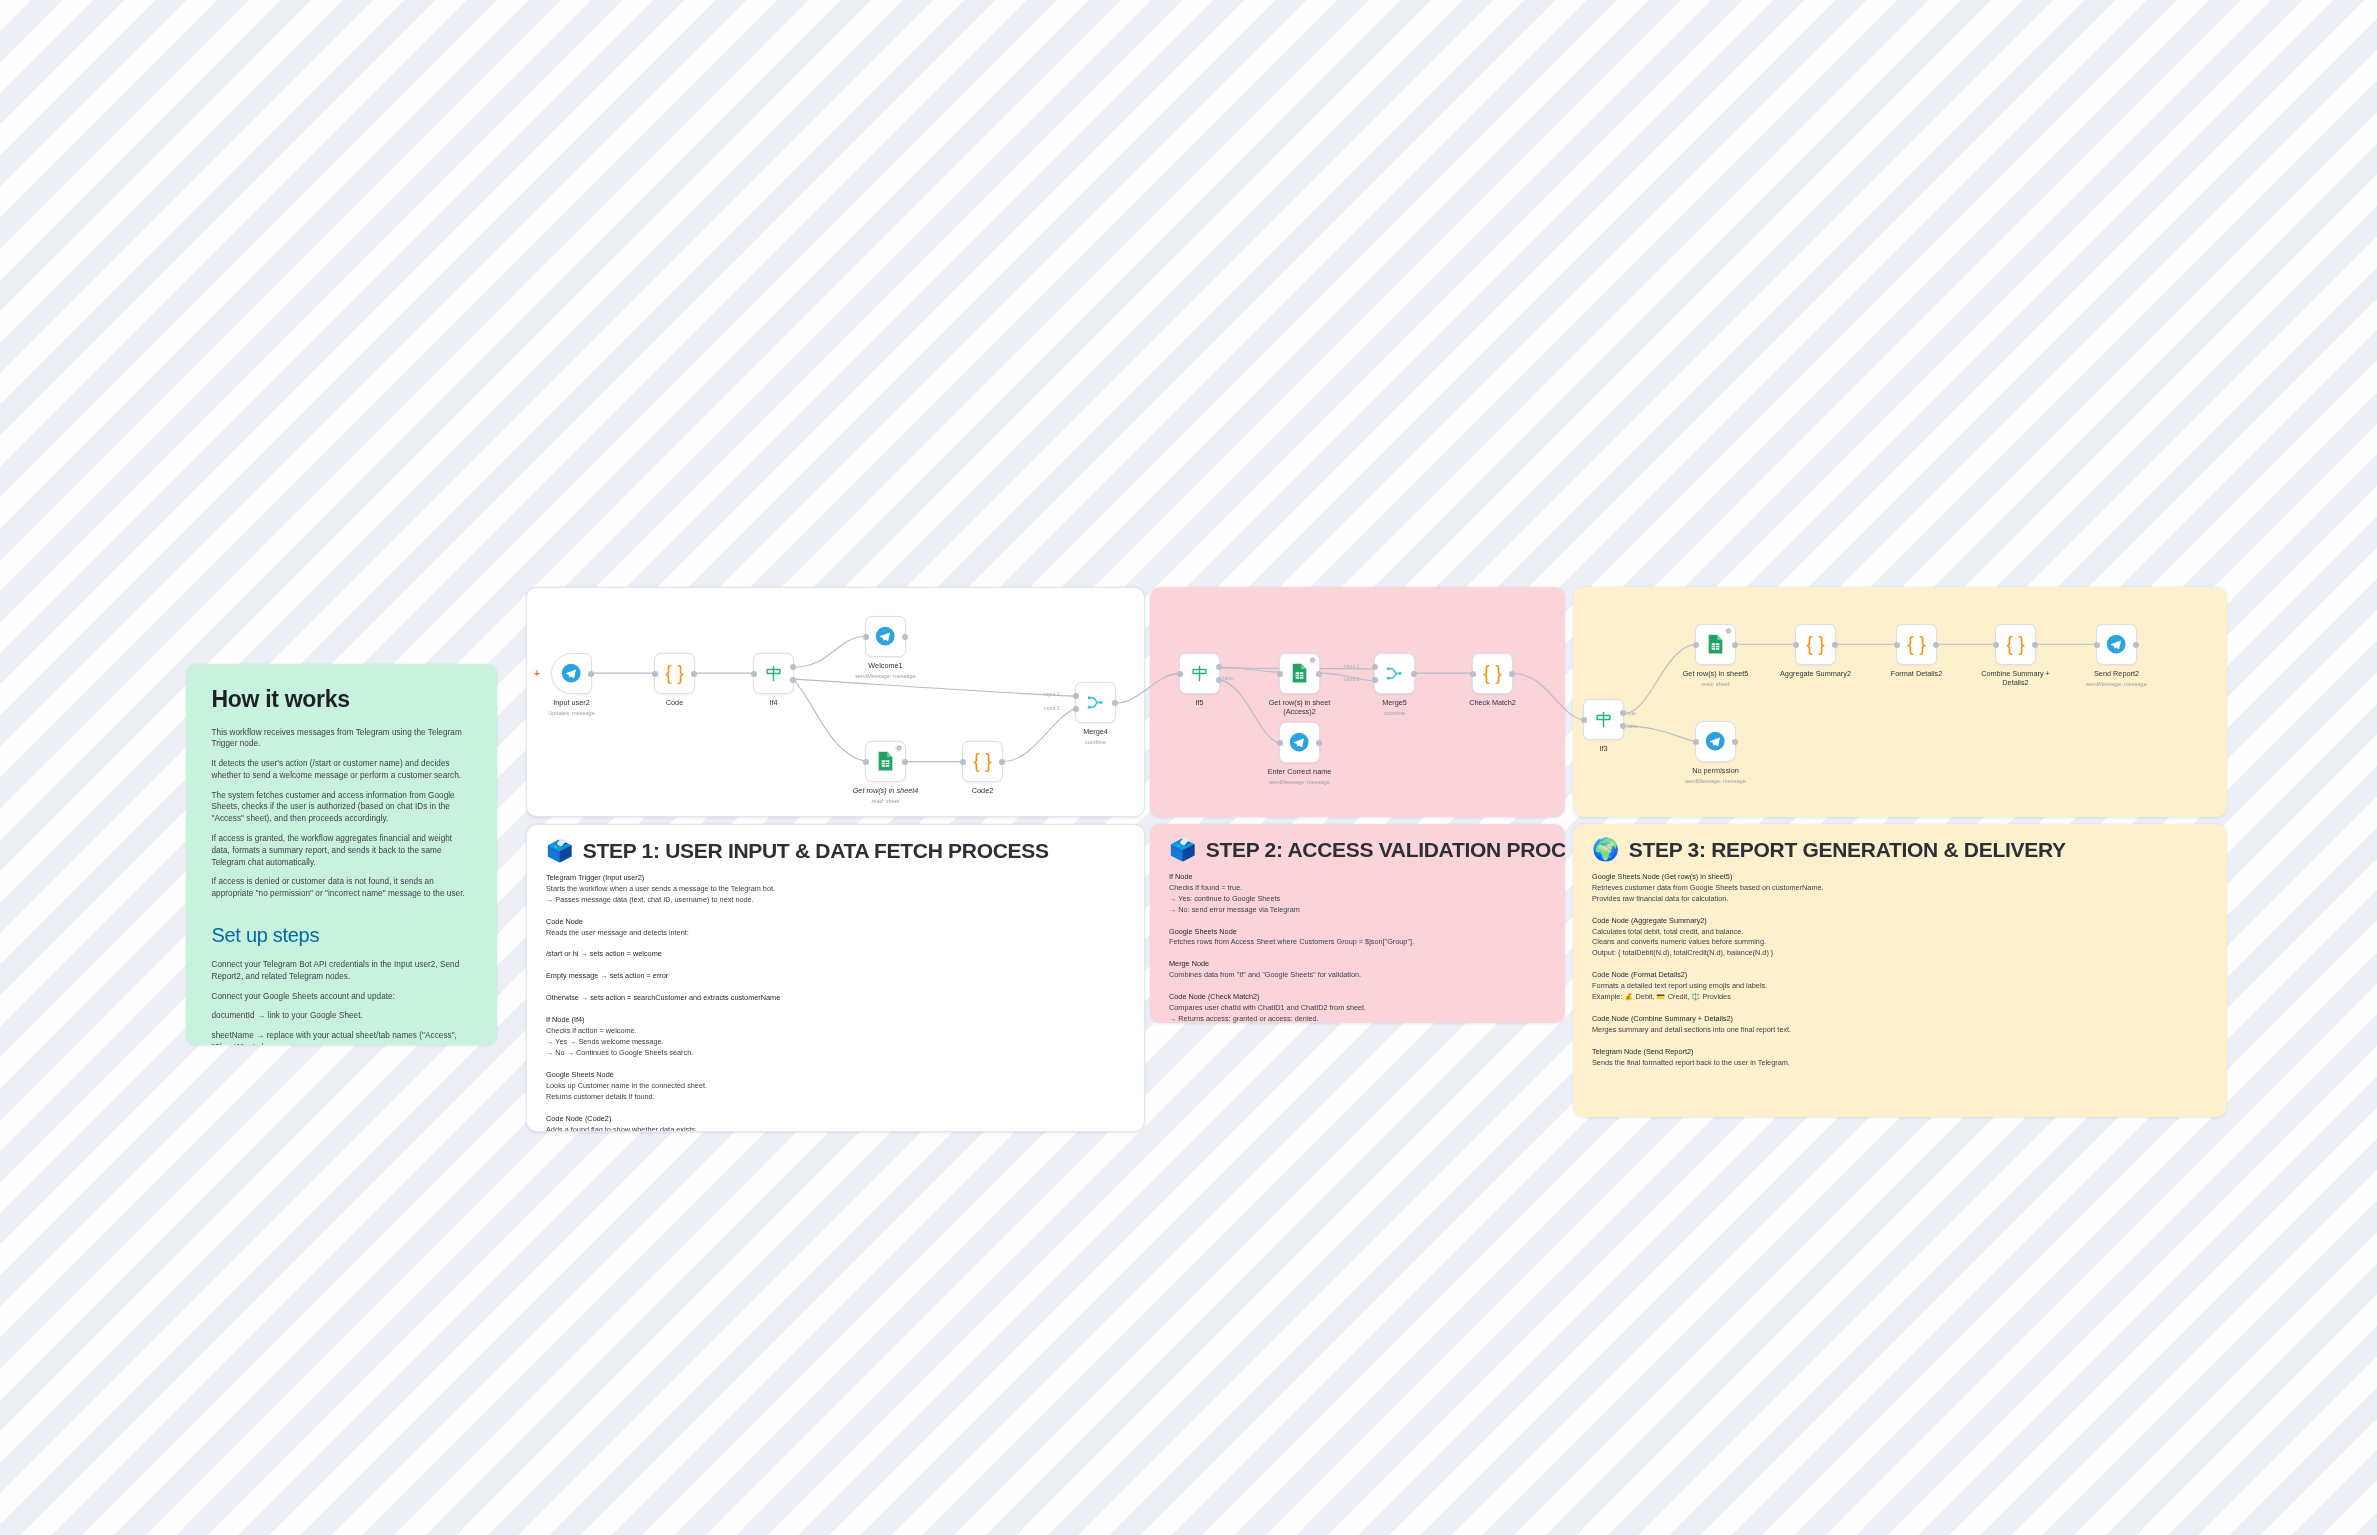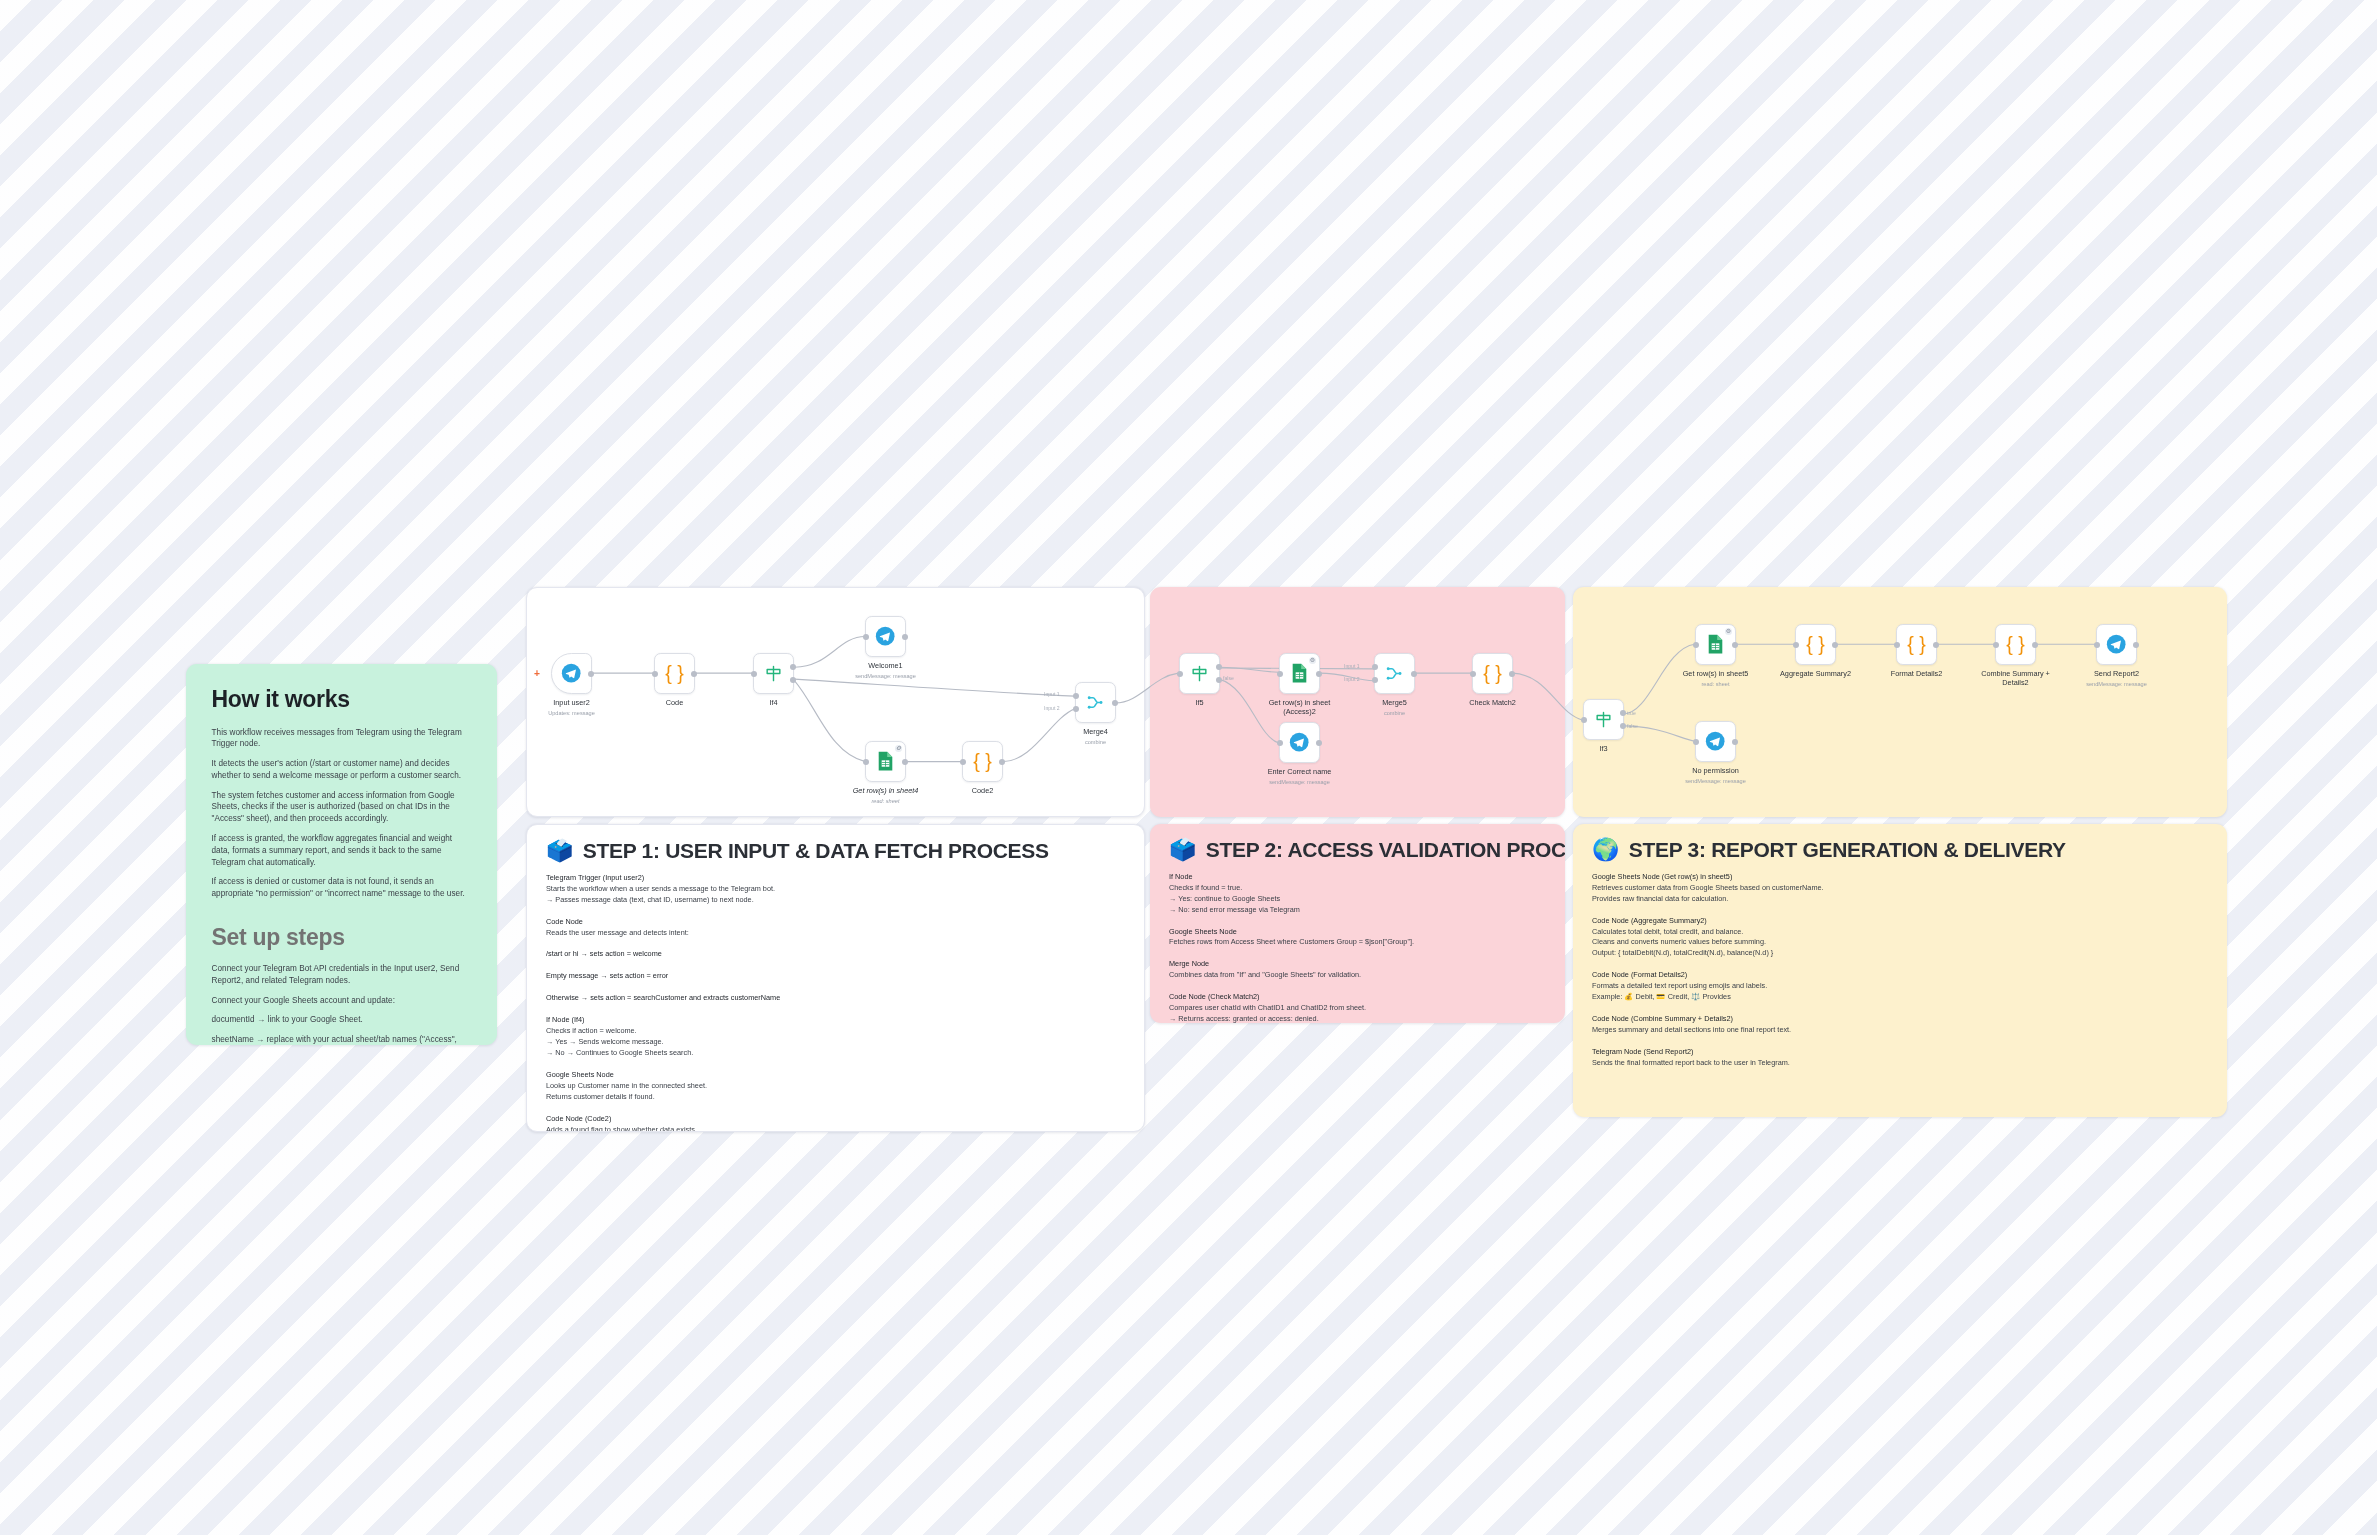--- a/index.html
+++ b/index.html
@@ -33,21 +33,21 @@
   .sticky-pink   { background: #fbd4d9; }
   .sticky-yellow { background: #fdf1cd; }
 
   .sticky-pad { padding: 22px 25.5px 17px 25.5px; }
 
   .note-h1 {
     font-size: 23px; font-weight: bold; color: #1d2126;
     letter-spacing: -0.3px; margin-bottom: 13.6px;
   }
   .note-h2 {
-    font-size: 23px; font-weight: bold; color: #737373;
+    font-size: 20px; font-weight: normal; color: #0369a1;
     letter-spacing: -0.3px; margin: 24px 0 12px 0;
   }
   .note-p {
     font-size: 8.2px; line-height: 1.45; color: #3a3f47;
     margin-bottom: 7.7px; letter-spacing: 0.04px;
   }
 
   
   .step-head {
     display: flex; align-items: center; gap: 9.4px;
@@ -466,21 +466,21 @@
       <rect x="5.5" y="11" width="9" height="7.5" fill="#ffffff"></rect>
       <path d="M5.5 13.5h9M5.5 16h9M10 11v7.5" stroke="#21a366" stroke-width="0.9"></path>
     </svg>
     <span class="badge-gear">⚙</span>
     <span class="port in"></span>
     <span class="port out"></span>
     <div class="node-label">Get row(s) in sheet5</div>
     <div class="node-sub">read: sheet</div>
   </div>
 
-  <div class="node" style="left:1695px; top:721px;">
+  <div class="node" style="left:1695px; top:721px;border-radius:9px;">
     <svg width="20.4" height="20.4" viewBox="0 0 24 24">
       <circle cx="12" cy="12" r="11" fill="#2aa3e0"></circle>
       <path d="M5.7 12.1l11-4.3c.5-.2 1 .1.8.7l-1.9 8.9c-.1.6-.5.7-1 .4l-2.7-2-1.3 1.3c-.2.2-.4.2-.6-.1l-1-3.2-2.9-.9c-.6-.2-.6-.6-.4-.8z" fill="#ffffff"></path>
     </svg>
     <span class="port in"></span>
     <span class="port out"></span>
     <div class="node-label">No permission</div>
     <div class="node-sub">sendMessage: message</div>
   </div>
 

